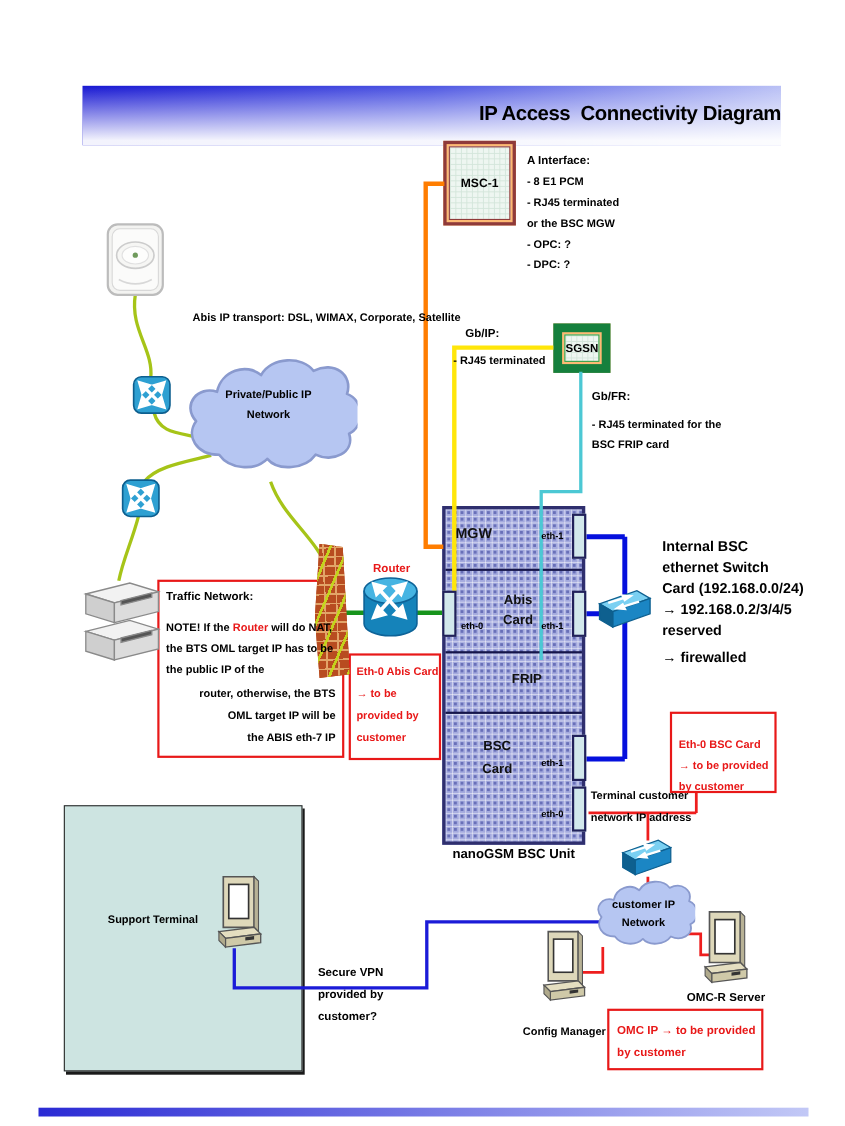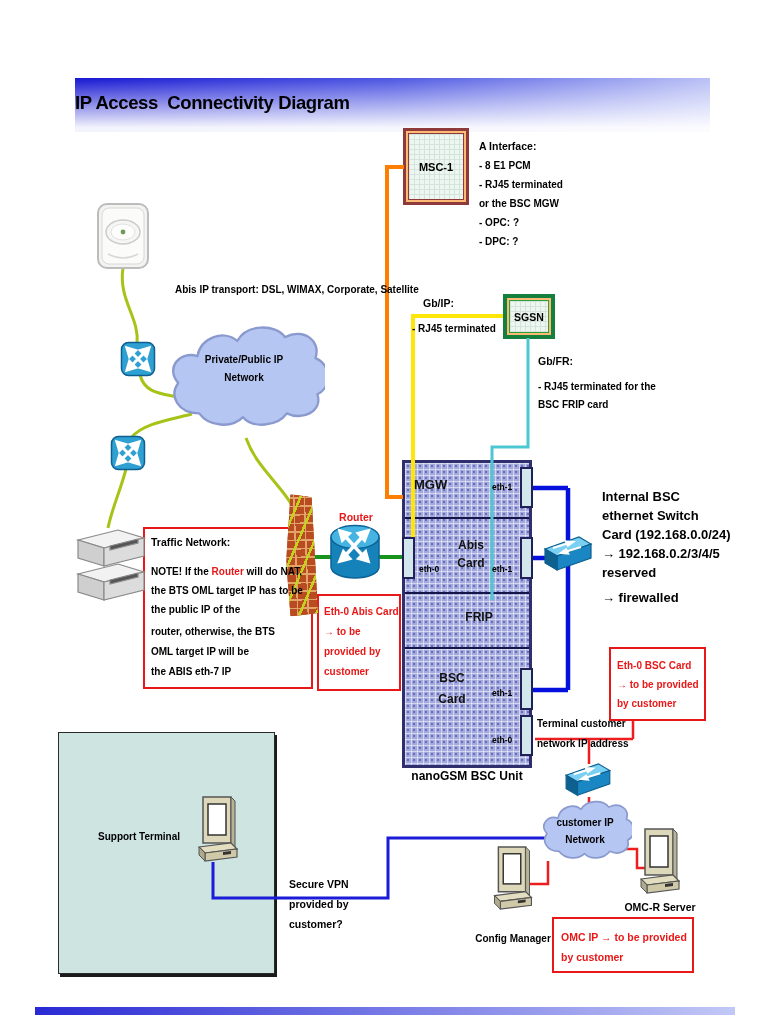--- a/index.html
+++ b/index.html
@@ -4,26 +4,26 @@
 <style>
   html,body{margin:0;padding:0;background:#fff}
   #canvas{position:relative;width:768px;height:1024px;background:#fff;
           font-family:"Liberation Sans",sans-serif;overflow:hidden}
   *{box-sizing:border-box}
   .abs{position:absolute}
   .txt{position:absolute;font-weight:700;font-size:10px;color:#000;line-height:19px;
        white-space:nowrap;z-index:6}
   .red{color:#e81818}
   .ctr{text-align:center}
-  .rgt{}
+  .rgt{text-align:right}
   
   .banner{position:absolute;left:75px;top:78px;width:635px;height:54px;z-index:0;
     background:linear-gradient(to bottom, rgba(255,255,255,0) 0%, rgba(255,255,255,.95) 92%),
                linear-gradient(to right,#1717d2 0%,#4e57e2 50%,#b9c0f5 100%);}
-  .title{position:absolute;left:0;top:14px;width:100%;text-align:left;font-size:18.5px;
+  .title{position:absolute;left:0;top:14px;width:100%;text-align:right;font-size:18.5px;
     font-weight:800;letter-spacing:-.4px;color:#000;white-space:pre-wrap}
   .botbar{position:absolute;left:35px;top:1007px;width:700px;height:8px;z-index:0;
     background:linear-gradient(to right,#2a2ad4,#c2c8f6)}
   
   .tealbox{position:absolute;left:58px;top:732px;width:217px;height:242px;z-index:0;
     background:#cde4e1;border:1px solid #2a2a2a;box-shadow:2px 3px 0 #1a1a1a}
   .bscbox{position:absolute;left:402px;top:460px;width:130px;height:308px;z-index:1;
     border:3px solid #2f2f6e;
     background-color:#a4aade;
     background-image:radial-gradient(circle at 3px 3px,#6970b8 1.2px,rgba(0,0,0,0) 1.6px),
@@ -33,21 +33,21 @@
   .hdiv{position:absolute;left:0;width:100%;height:2px;background:#15154a}
   .dblbox{position:absolute;z-index:3;background:#fdba74;padding:2px}
   .dblbox .inner{width:100%;height:100%;border:1px solid;display:flex;align-items:center;
     justify-content:center;font-weight:700;
     background-color:#eef6f1;
     background-image:linear-gradient(#d3e5da 1px,transparent 1px),
       linear-gradient(90deg,#d3e5da 1px,transparent 1px);
     background-size:5px 5px}
   .msc{left:403px;top:128px;width:66px;height:77px;border:3px solid #8f3a3a}
   .msc .inner{border-color:#8f3a3a;font-size:11px}
-  .sgsn{left:503px;top:294px;width:52px;height:45px;border:4px solid #15803d}
+  .sgsn{left:503px;top:294px;width:52px;height:45px;border:8px solid #15803d}
   .sgsn .inner{border-color:#2f9e3f;font-size:10.5px}
   .notebox{position:absolute;background:#fff;border:2px solid #e81818;z-index:3}
   .port{position:absolute;width:13px;background:#d2e8ec;border:2px solid #21215a;z-index:5}
   .wires{position:absolute;left:0;top:0;z-index:4}
   .icon{position:absolute;z-index:5}
   .firewall{position:absolute;left:286px;top:494px;width:30px;height:122px;z-index:5;
     background-color:#b84c20;
     background-image:
       repeating-linear-gradient(115deg,rgba(196,216,28,.95) 0 2.5px,rgba(0,0,0,0) 2.5px 15px),
       repeating-linear-gradient(90deg,rgba(0,0,0,0) 0 9px,#e2a468 9px 10.5px),
@@ -146,21 +146,21 @@
   </div>
 
   <div class="notebox" style="left:317px;top:594px;width:84px;height:97px;padding:6px 5px">
     <div class="red" style="font-weight:700;font-size:10px;line-height:20px;white-space:nowrap">
       <div>Eth-0 Abis Card</div>
       <div>→ to be</div>
       <div>provided by</div>
       <div>customer</div>
     </div>
   </div>
-  <div class="notebox" style="left:609px;top:647px;width:97px;height:74px;padding:7px 6px">
+  <div class="notebox" style="left:609px;top:647px;width:97px;height:74px;padding:19px 6px">
     <div class="red" style="font-weight:700;font-size:10px;line-height:19px;white-space:nowrap">
       <div>Eth-0 BSC Card</div>
       <div>→ to be provided</div>
       <div>by customer</div>
     </div>
   </div>
   <div class="notebox" style="left:552px;top:917px;width:142px;height:56px;padding:8px 7px">
     <div class="red" style="font-weight:700;font-size:10.5px;line-height:20px;white-space:nowrap">
       <div>OMC IP → to be provided</div>
       <div>by customer</div>

